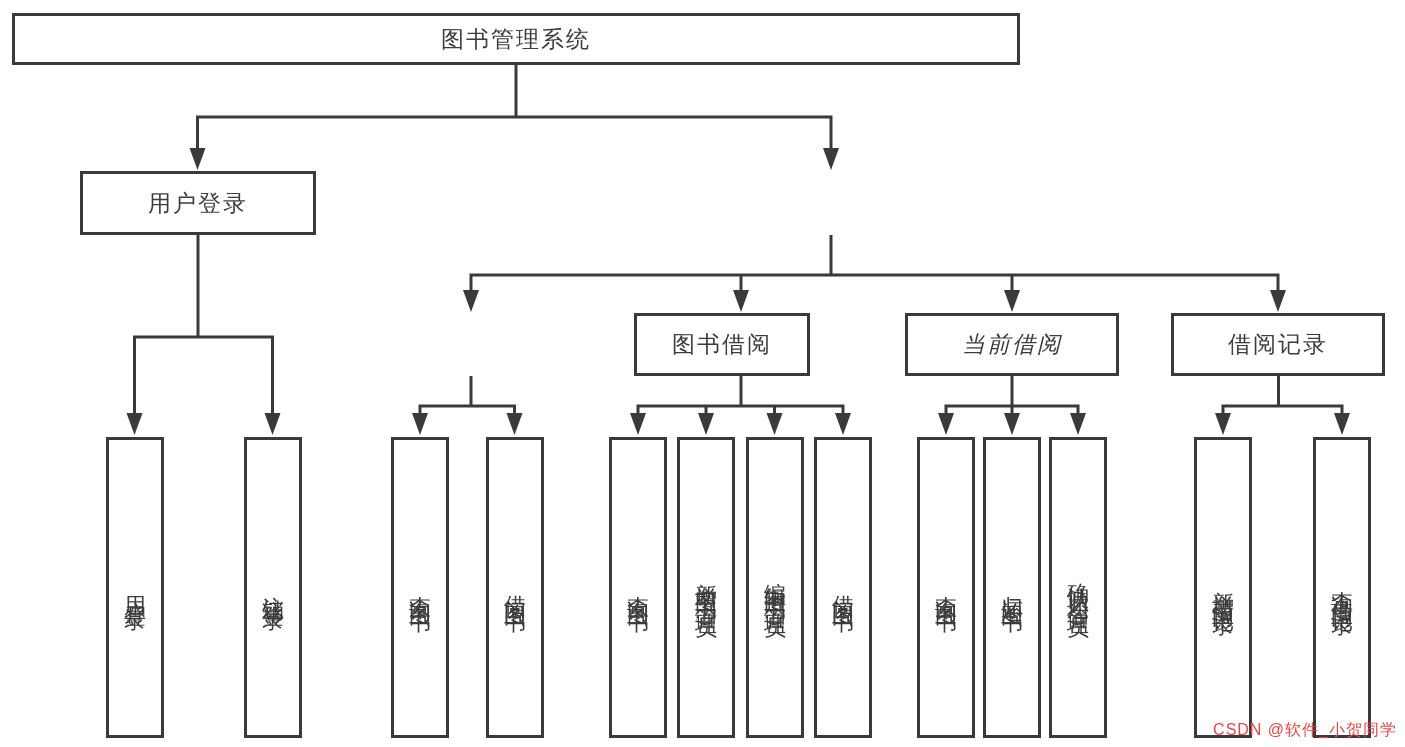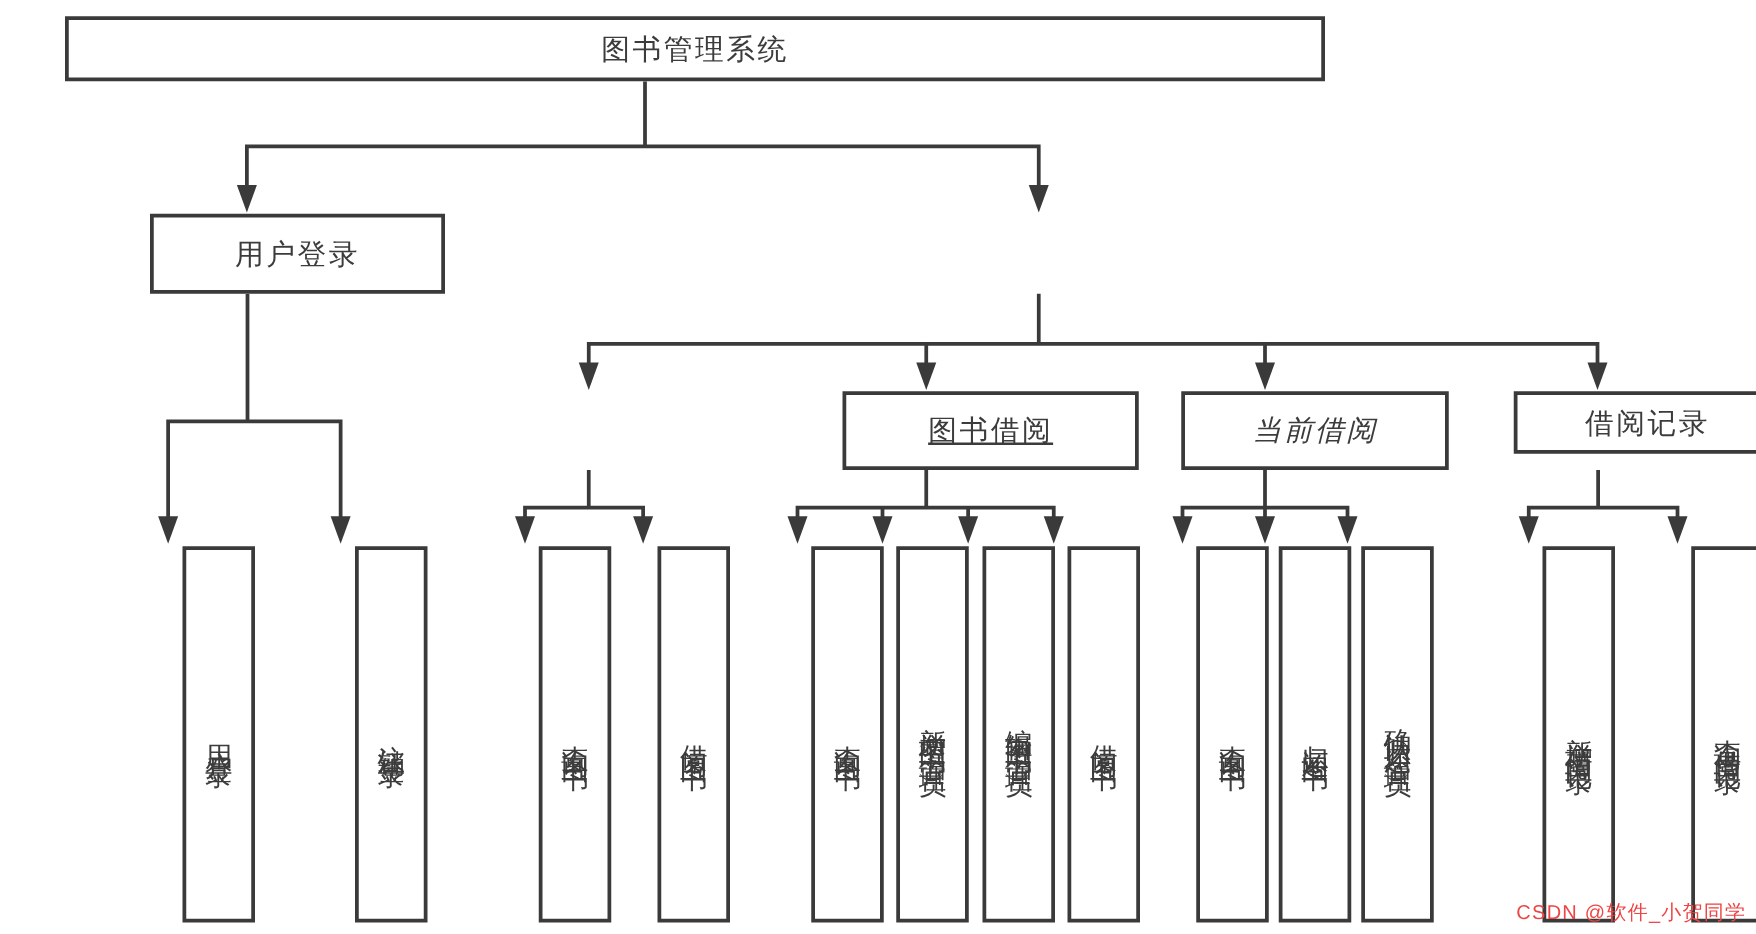--- a/index.html
+++ b/index.html
@@ -18,40 +18,39 @@
   }
   .box {
     position: absolute;
     box-sizing: border-box;
     border: 3px solid #3a3a3a;
     background: #ffffff;
     display: flex;
     align-items: center;
     justify-content: center;
     color: #3c3c3c;
-    margin-left: 40px;
   }
   .box.h { font-size: 23px; letter-spacing: 2px; white-space: nowrap; }
   .box.v { font-size: 22px; }
   .box.v span {
     writing-mode: vertical-rl;
     text-orientation: mixed;
     letter-spacing: 5px;
     line-height: 1;
   }
   
   .n-root  { left: 12px;   top: 13px;  width: 1008px; height: 52px; }
   
   .n-l2a   { left: 80px;   top: 171px; width: 236px;  height: 64px; }
   .n-l2b   { left: 713px;  top: 171px; width: 236px;  height: 64px; }
   
   .n-l3a   { left: 364px;  top: 313px; width: 214px;  height: 63px; }
-  .n-l3b   { left: 634px;  top: 313px; width: 237px;  height: 63px; text-decoration: underline; }
+  .n-l3b   { left: 634px;  top: 313px; width: 176px;  height: 63px; }
   .n-l3c   { left: 905px;  top: 313px; width: 214px;  height: 63px; font-style: italic; }
-  .n-l3d   { left: 1171px; top: 313px; width: 214px;  height: 50px; }
+  .n-l3d   { left: 1171px; top: 313px; width: 214px;  height: 63px; }
   
   .leaf    { top: 437px; width: 58px; height: 301px; }
   .lf-1a { left: 106px;  }
   .lf-1b { left: 244px;  }
   .lf-2a { left: 391px;  }
   .lf-2b { left: 486px;  }
   .lf-3a { left: 609px;  }
   .lf-3b { left: 677px;  }
   .lf-3c { left: 746px;  }
   .lf-3d { left: 814px;  }

